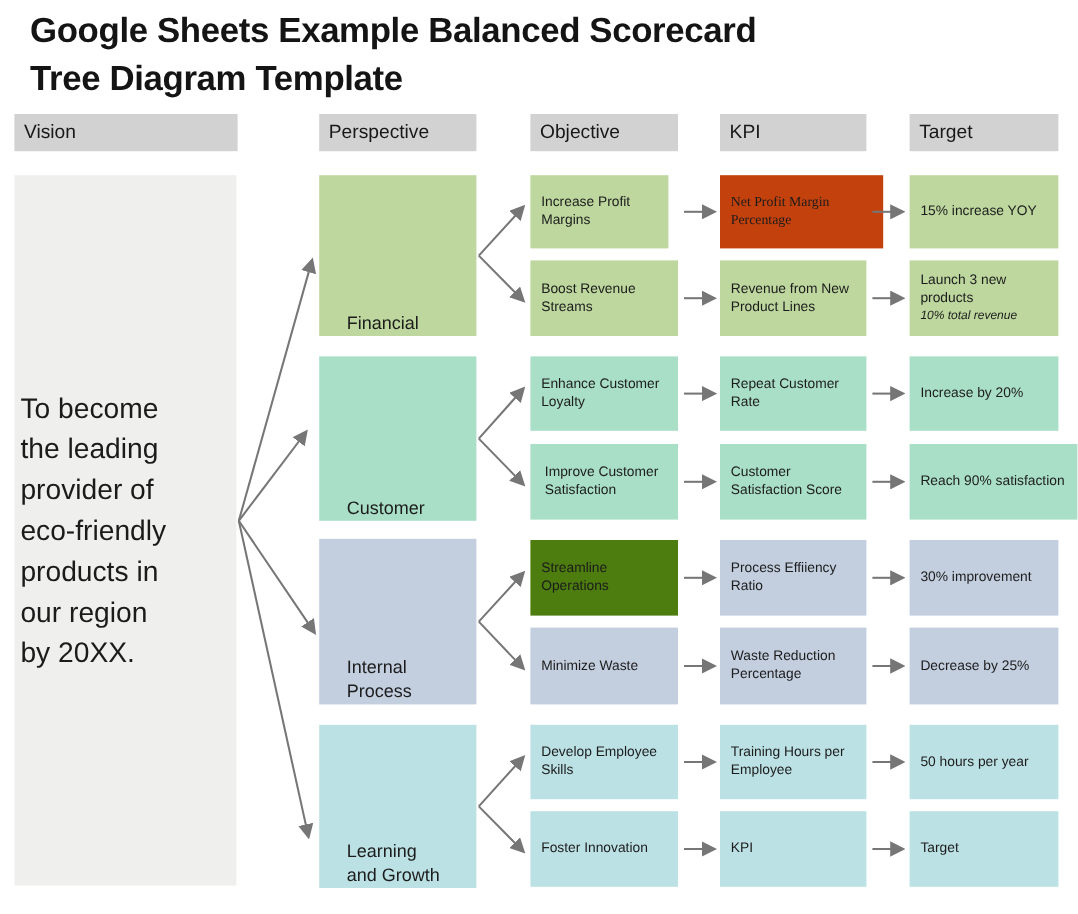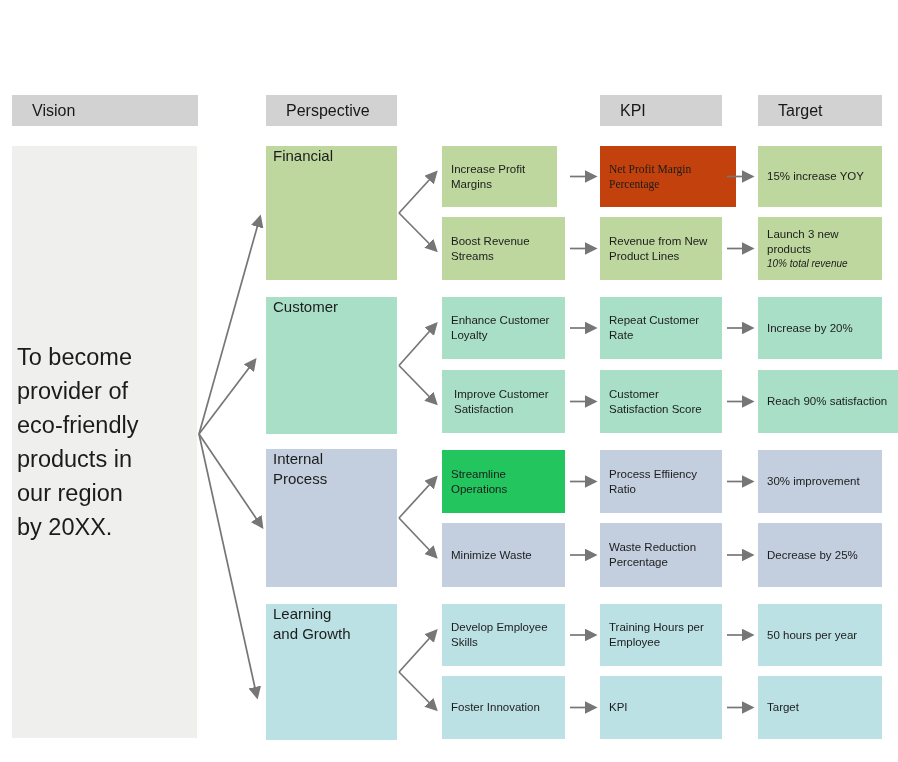--- a/index.html
+++ b/index.html
@@ -1,46 +1,52 @@
 <!DOCTYPE html>
 <html><head>
 <meta charset="utf-8">
 <style>
   html,body{margin:0;padding:0;background:#ffffff;}
   .canvas{position:relative;width:898px;height:762px;background:#ffffff;
           font-family:"Liberation Sans",sans-serif;overflow:hidden;}
   .page-title{position:absolute;left:25px;top:6px;font-size:29px;font-weight:bold;
               line-height:40px;color:#141414;letter-spacing:-0.3px;}
   .hdr{position:absolute;top:95px;height:31px;display:flex;align-items:center;
-       padding-left:20px;box-sizing:border-box;font-size:16px;color:#181818;}
+       padding-left:8px;box-sizing:border-box;font-size:16px;color:#181818;}
   .vision-box{position:absolute;left:12px;top:146px;width:185px;height:592px;
               display:flex;flex-direction:column;justify-content:center;
               padding-left:5px;box-sizing:border-box;font-size:23.5px;
               line-height:34px;color:#1b1b1b;}
-  .pbox{position:absolute;display:flex;flex-direction:column;justify-content:flex-start;
-        padding-left:7px;box-sizing:border-box;font-size:15px;line-height:20px;color:#1c1c1c;}
+  .pbox{position:absolute;display:flex;flex-direction:column;justify-content:flex-end;
+        padding-left:23px;box-sizing:border-box;font-size:15px;line-height:20px;color:#1c1c1c;}
   .cell{position:absolute;display:flex;flex-direction:column;justify-content:center;
         padding:4px 8px 4px 9px;box-sizing:border-box;font-size:11.5px;
         line-height:15px;color:#1c1c1c;}
   .cell .note{font-style:italic;font-size:10px;line-height:13px;}
   .arrows{position:absolute;left:0;top:0;pointer-events:none;}
 </style>
 </head>
 <body>
 
 <div class="canvas">
 
+  <div class="page-title">
+    <div>Google Sheets Example Balanced Scorecard</div>
+    <div>Tree Diagram Template</div>
+  </div>
 
   <div class="hdr" style="left: 12px; width: 186px; background: rgb(210, 210, 210);">Vision</div>
   <div class="hdr" style="left: 266px; width: 131px; background: rgb(210, 210, 210);">Perspective</div>
+  <div class="hdr" style="left: 442px; width: 123px; background: rgb(210, 210, 210);">Objective</div>
   <div class="hdr" style="left: 600px; width: 122px; background: rgb(210, 210, 210);">KPI</div>
   <div class="hdr" style="left: 758px; width: 124px; background: rgb(210, 210, 210);">Target</div>
 
   <div class="vision-box" id="vision-box" style="background: rgb(239, 240, 238);">
       <div>To become</div>
+      <div>the leading</div>
       <div>provider of</div>
       <div>eco-friendly</div>
       <div>products in</div>
       <div>our region</div>
       <div>by 20XX.</div>
     </div>
 
   <div id="boxes-layer">
       <div class="pbox" style="left: 266px; width: 131px; top: 146px; height: 134px; background: rgb(189, 215, 158);">
         <div>Financial</div>
@@ -82,21 +88,21 @@
       <div class="cell" style="left: 600px; width: 122px; top: 370px; height: 63px; background: rgb(169, 223, 199);">
         <div>Customer Satisfaction Score</div>
       </div>
       <div class="cell" style="left: 758px; width: 145px; top: 370px; height: 63px; background: rgb(169, 223, 199);">
         <div>Reach 90% satisfaction</div>
       </div>
       <div class="pbox" style="left: 266px; width: 131px; top: 449px; height: 138px; background: rgb(195, 206, 223);">
         <div>Internal</div>
         <div>Process</div>
       </div>
-      <div class="cell" style="left: 442px; width: 123px; top: 450px; height: 63px; background: #22c55e;">
+      <div class="cell" style="left: 442px; width: 123px; top: 450px; height: 63px; background: #4d7c0f;">
         <div>Streamline Operations</div>
       </div>
       <div class="cell" style="left: 600px; width: 122px; top: 450px; height: 63px; background: rgb(195, 206, 223);">
         <div>Process Effiiency Ratio</div>
       </div>
       <div class="cell" style="left: 758px; width: 124px; top: 450px; height: 63px; background: rgb(195, 206, 223);">
         <div>30% improvement</div>
       </div>
       <div class="cell" style="left: 442px; width: 123px; top: 523px; height: 64px; background: rgb(195, 206, 223);">
         <div>Minimize Waste</div>

